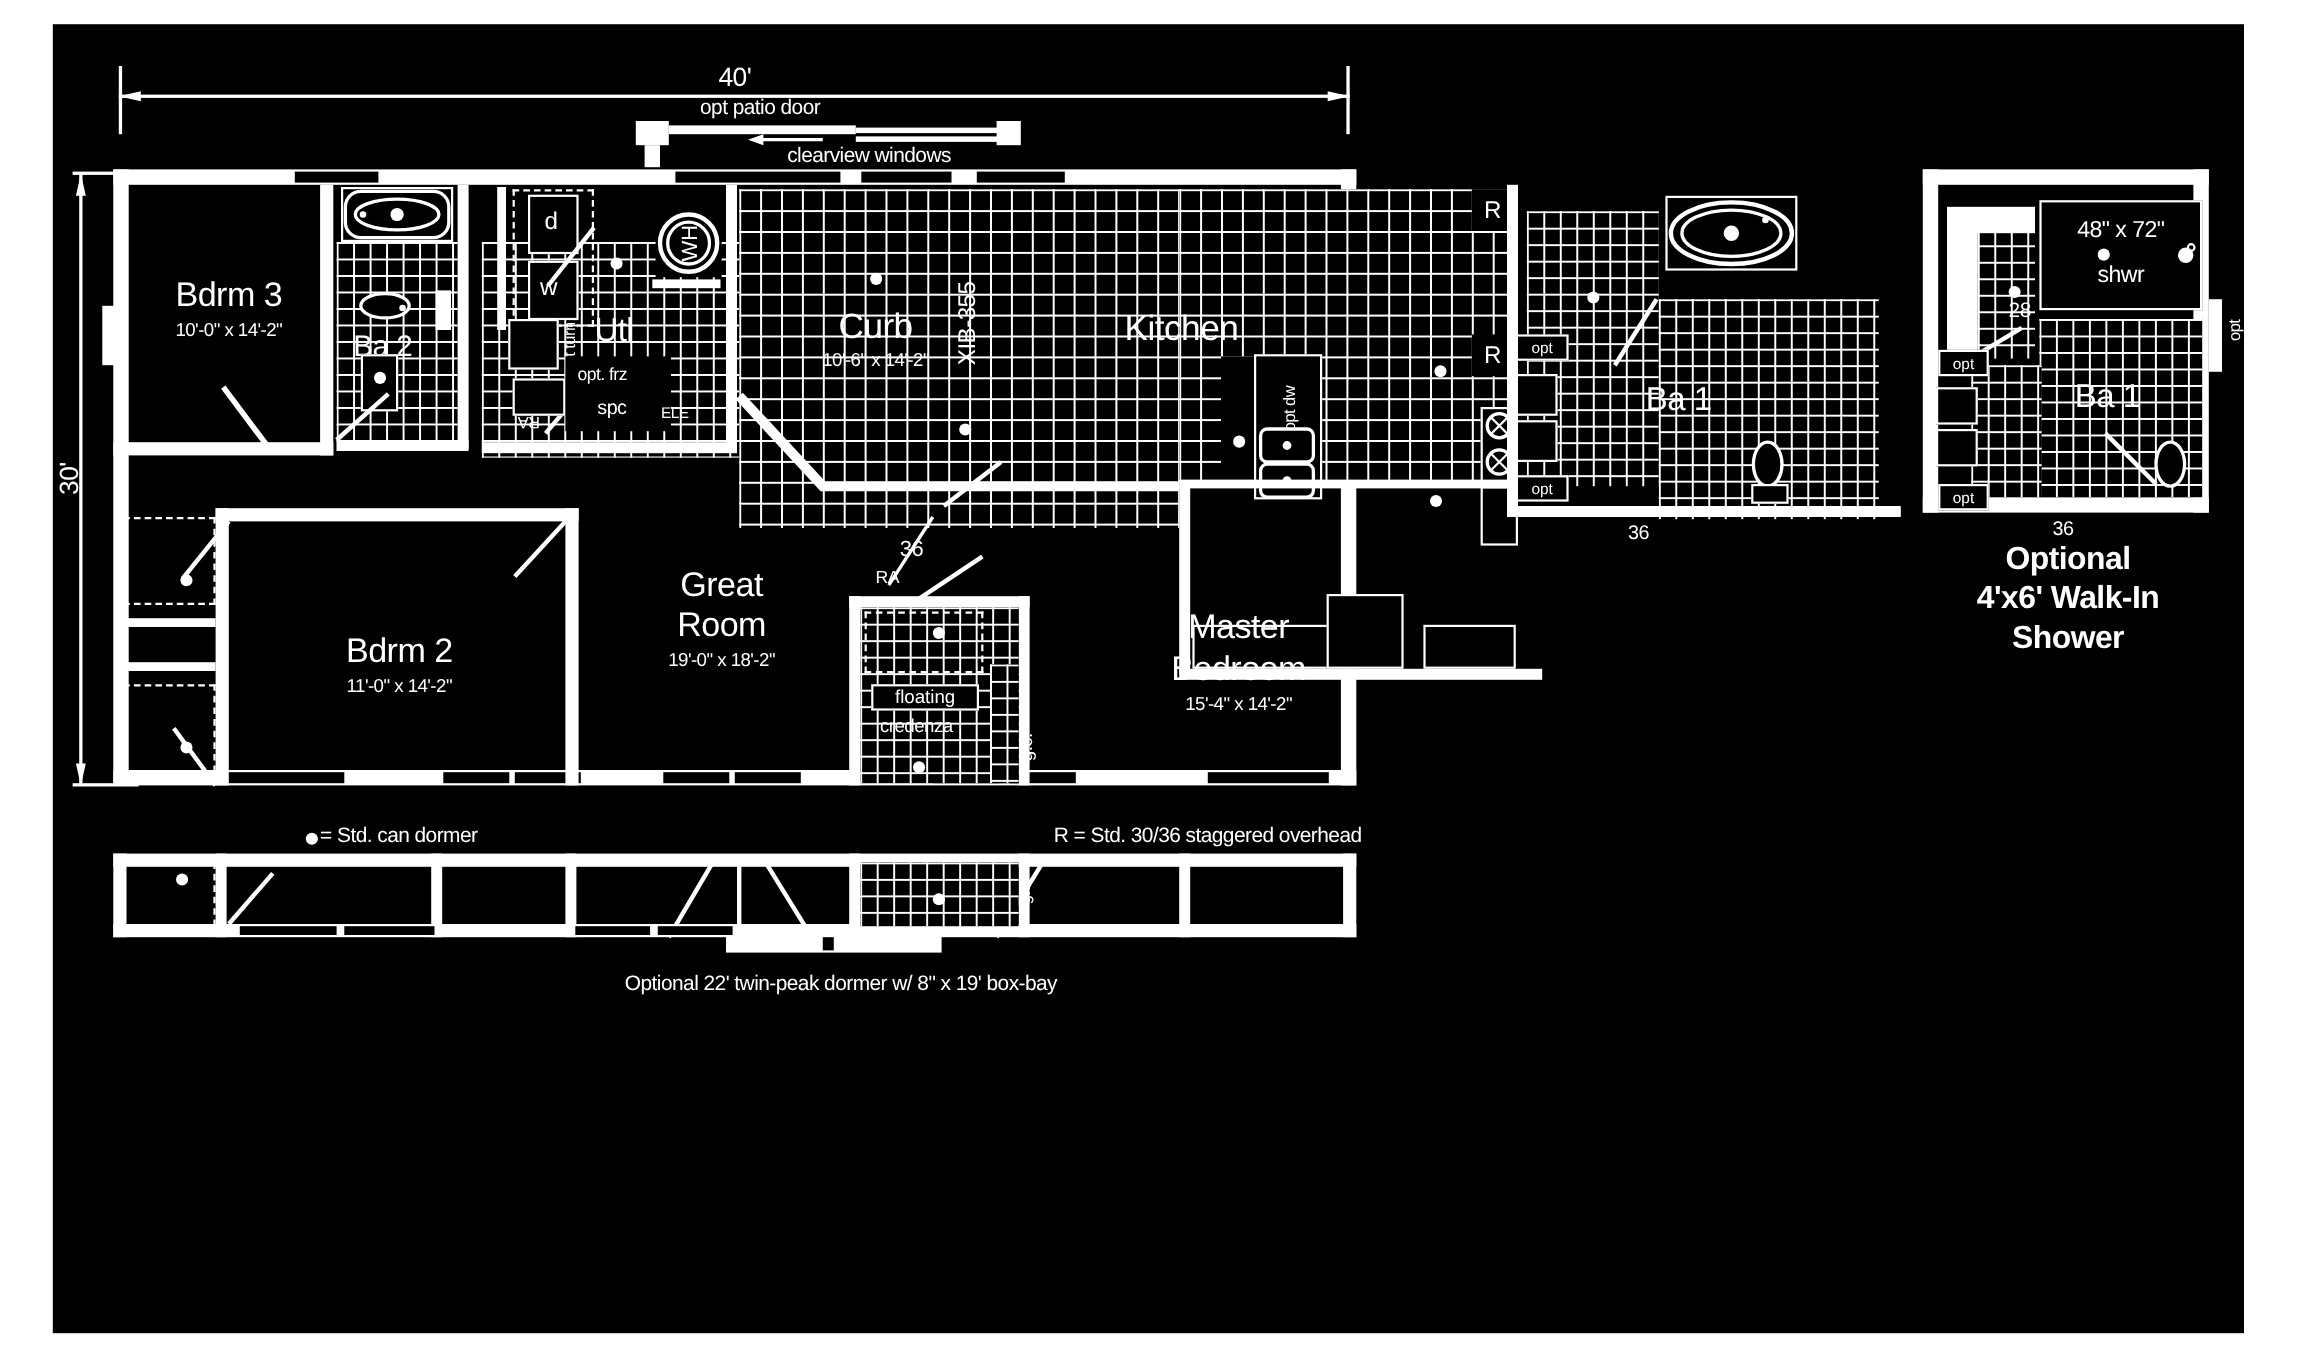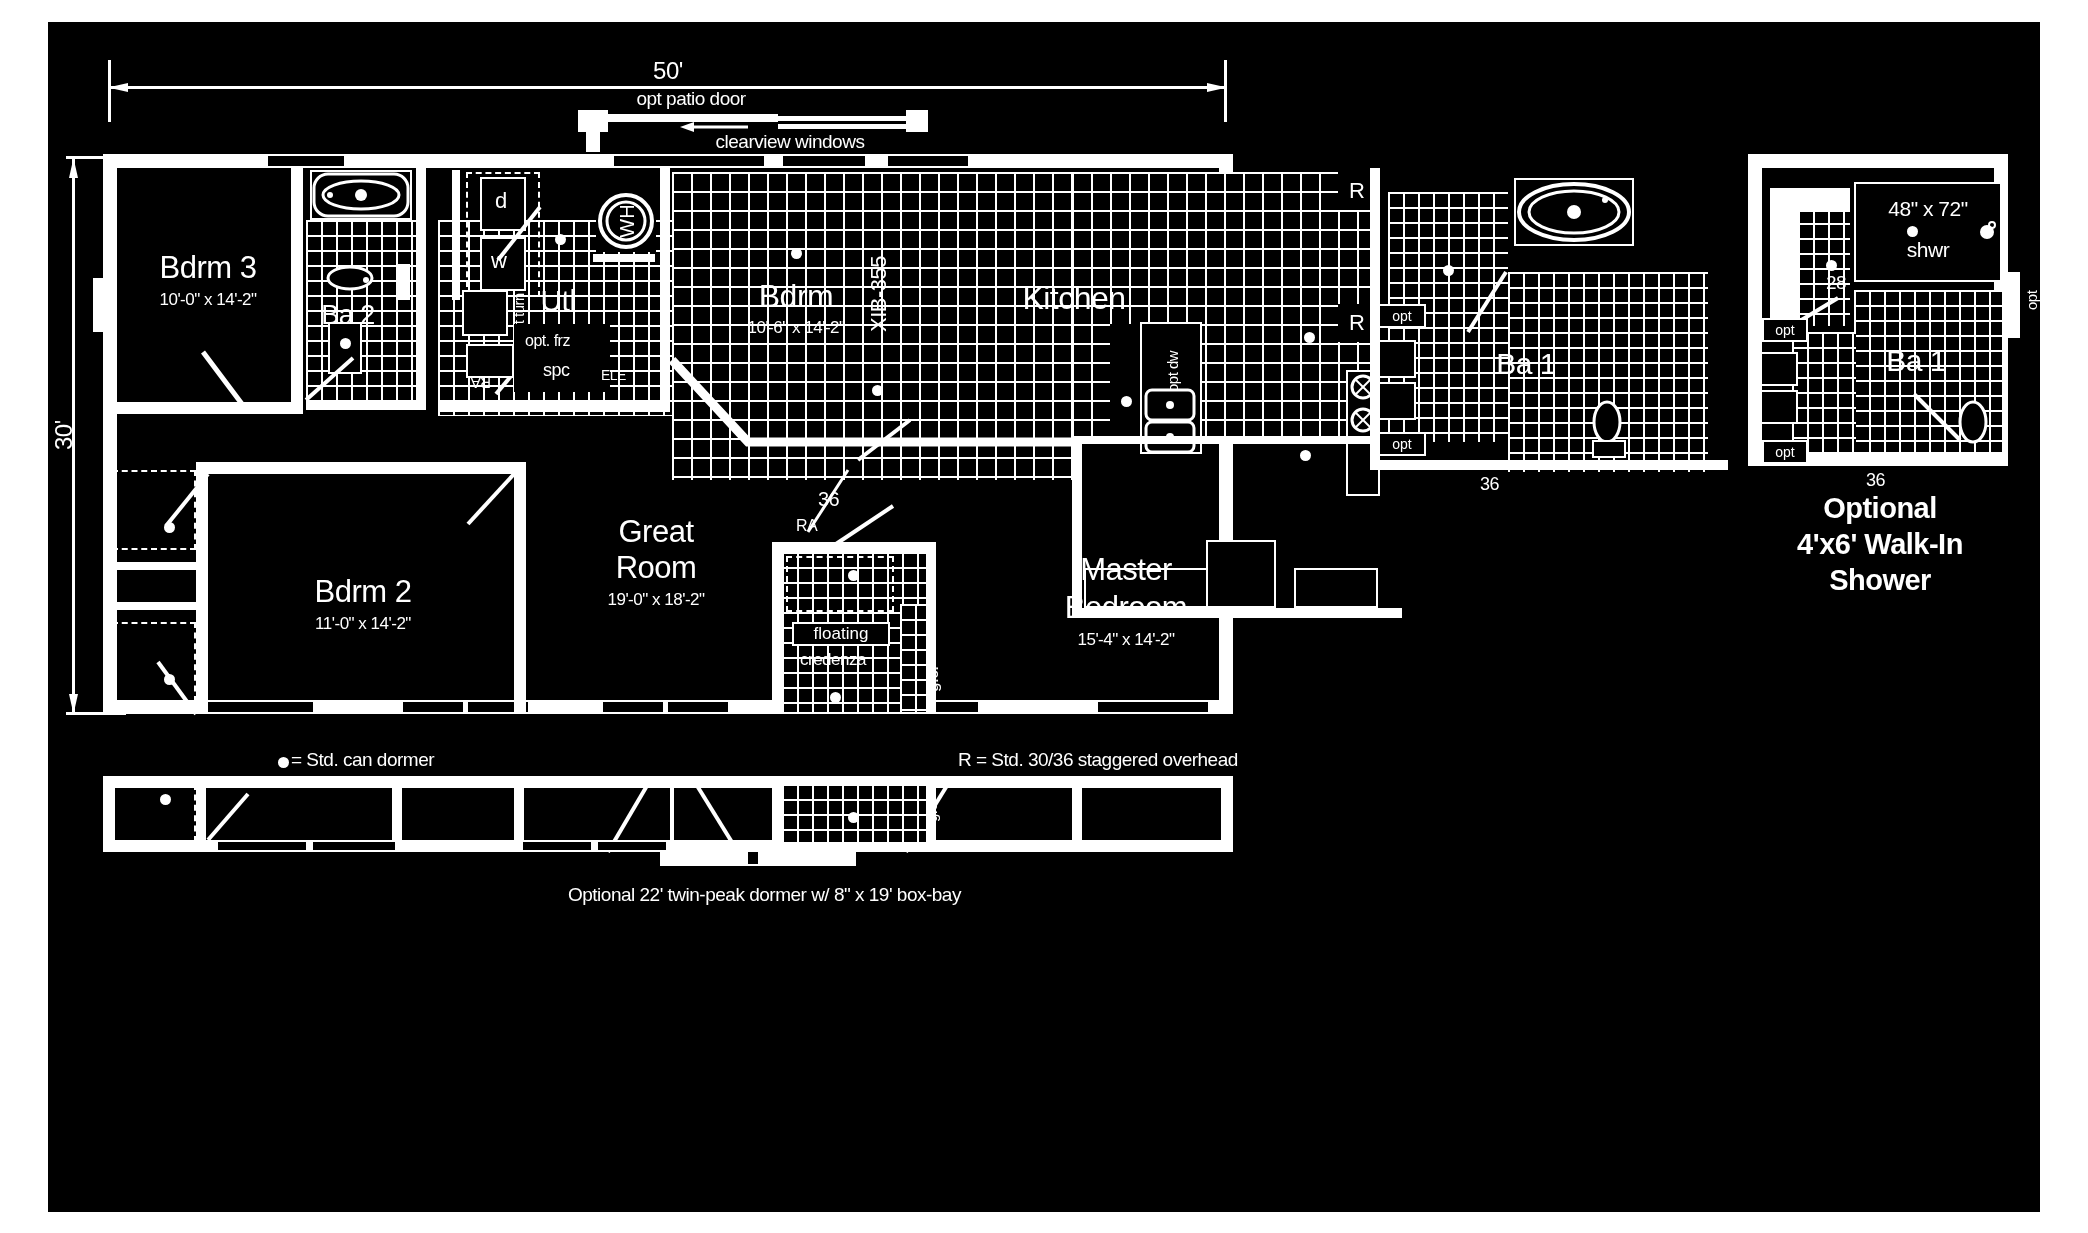--- a/index.html
+++ b/index.html
@@ -40,21 +40,21 @@
 <div id="stage">
   <div id="plan">
 
     <div class="wall" style="left:60px;top:38px;width:3px;height:62px;"></div>
     <div class="wall" style="left:1176px;top:38px;width:3px;height:62px;"></div>
     <div class="wall" style="left:60px;top:64px;width:1119px;height:3px;"></div>
     <svg width="1992" height="1190">
       <polygon points="60,65.5 80,61 80,70" fill="#fff"></polygon>
       <polygon points="1179,65.5 1159,61 1159,70" fill="#fff"></polygon>
     </svg>
-    <div class="txt ctr small" style="left:620px;top:35px;font-size:24px;">50'</div>
+    <div class="txt ctr small" style="left:620px;top:35px;font-size:24px;">40'</div>
 
     <div class="wall" style="left:18px;top:134px;width:60px;height:3px;"></div>
     <div class="wall" style="left:18px;top:690px;width:60px;height:3px;"></div>
     <div class="wall" style="left:24px;top:136px;width:3px;height:556px;"></div>
     <svg width="1992" height="1190">
       <polygon points="25.5,136 21,156 30,156" fill="#fff"></polygon>
       <polygon points="25.5,692 21,672 30,672" fill="#fff"></polygon>
     </svg>
     <div class="txt" style="left:2px;top:428px;font-size:24px;transform:rotate(-90deg);transform-origin:left top;">30'</div>
 
@@ -158,21 +158,21 @@
 
     <div class="blk" style="left:466px;top:302px;width:96px;height:68px;"></div>
     <div class="txt" style="left:477px;top:310px;font-size:16px;">opt. frz</div>
     <div class="txt" style="left:495px;top:338px;font-size:18px;">spc</div>
     <div class="txt" style="left:553px;top:345px;font-size:14px;">ELE</div>
 
     <div class="wall" style="left:612px;top:146px;width:10px;height:236px;"></div>
     <div class="wall" style="left:390px;top:380px;width:232px;height:10px;"></div>
 
     <div class="hatch" style="left:624px;top:150px;width:400px;height:308px;"></div>
-    <div class="txt ctr room-name" style="left:748px;top:256px;font-size:32px;">Bdrm</div>
+    <div class="txt ctr room-name" style="left:748px;top:256px;font-size:32px;">Curb</div>
     <div class="txt ctr room-dim" style="left:748px;top:296px;">10'-6" x 14'-2"</div>
     <div class="dot" style="left:743px;top:226px;"></div>
     <div class="dot" style="left:824px;top:363px;"></div>
     <div class="txt" style="left:818px;top:310px;font-size:22px;transform:rotate(-90deg);transform-origin:left top;">XIB-355</div>
 
     <svg width="1992" height="1190">
       <polyline points="624,338 700,420 1024,420" fill="none" stroke="#fff" stroke-width="9"></polyline>
     </svg>
 
     <div class="hatch" style="left:1024px;top:150px;width:300px;height:268px;"></div>

